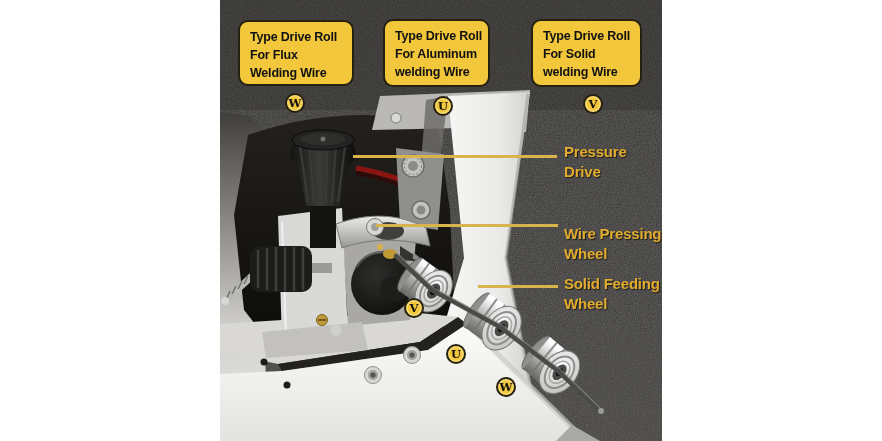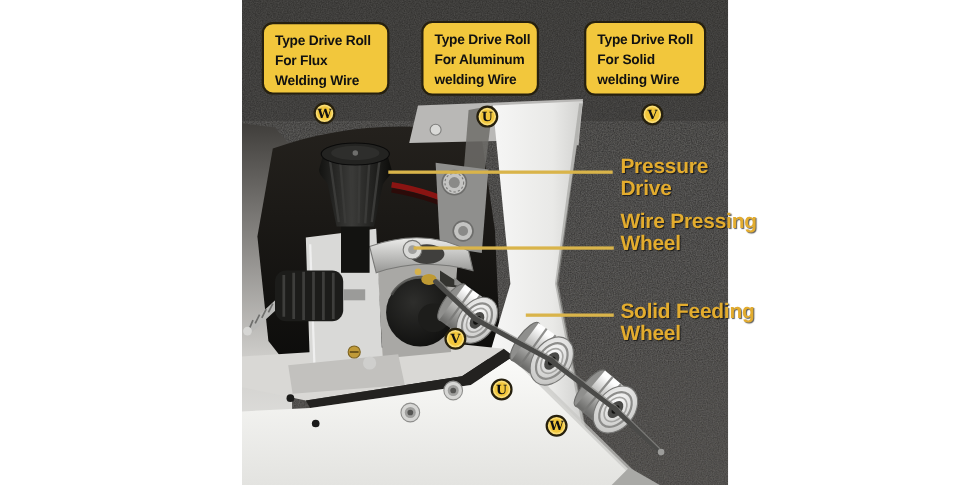--- a/index.html
+++ b/index.html
@@ -11,21 +11,21 @@
         box-sizing:border-box;padding:6px 9px 5px 10px;color:#111;
         font-weight:bold;font-size:12.5px;line-height:18px;letter-spacing:-0.2px;white-space:nowrap;}
   .ybox div{white-space:nowrap;}
   
   .badge{position:absolute;width:20px;height:20px;border-radius:50%;background:#f2c73c;
          border:2px solid #26200f;box-sizing:border-box;box-shadow:inset 0 0 0 1.5px #f8dd79;
          display:flex;align-items:center;justify-content:center;
          font-family:"DejaVu Serif",serif;font-weight:bold;font-size:11.5px;color:#111;}
   
   .cline{position:absolute;height:3px;background:#d9b44a;}
-  .clabel{position:absolute;color:#e3ac2e;font-weight:bold;font-size:19px;line-height:20px;
+  .clabel{position:absolute;color:#e3ac2e;font-weight:bold;font-size:15px;line-height:20px;
           letter-spacing:-0.2px;text-shadow:1px 1px 1px rgba(0,0,0,0.65);white-space:nowrap;}
 </style>
 </head>
 <body>
 
 <div id="canvas">
 
   <svg class="photo" viewBox="0 0 442 441" width="442" height="441" xmlns="http://www.w3.org/2000/svg">
     <defs>
       <linearGradient id="bgGrad" x1="0" y1="0" x2="0" y2="1">
@@ -219,21 +219,21 @@
   <div class="badge" style="left:583px;top:94px;">V</div>
 
   <div class="cline" style="left:353px;top:155px;width:204px;"></div>
   <div class="cline" style="left:376px;top:224px;width:182px;"></div>
   <div class="cline" style="left:478px;top:285px;width:80px;"></div>
 
   <div class="clabel" style="left:564px;top:142px;">
     <div>Pressure</div>
     <div>Drive</div>
   </div>
-  <div class="clabel" style="left:564px;top:192px;">
+  <div class="clabel" style="left:564px;top:224px;">
     <div>Wire Pressing</div>
     <div>Wheel</div>
   </div>
   <div class="clabel" style="left:564px;top:274px;">
     <div>Solid Feeding</div>
     <div>Wheel</div>
   </div>
 
   <div class="badge" style="left:404px;top:298px;">V</div>
   <div class="badge" style="left:446px;top:344px;">U</div>

